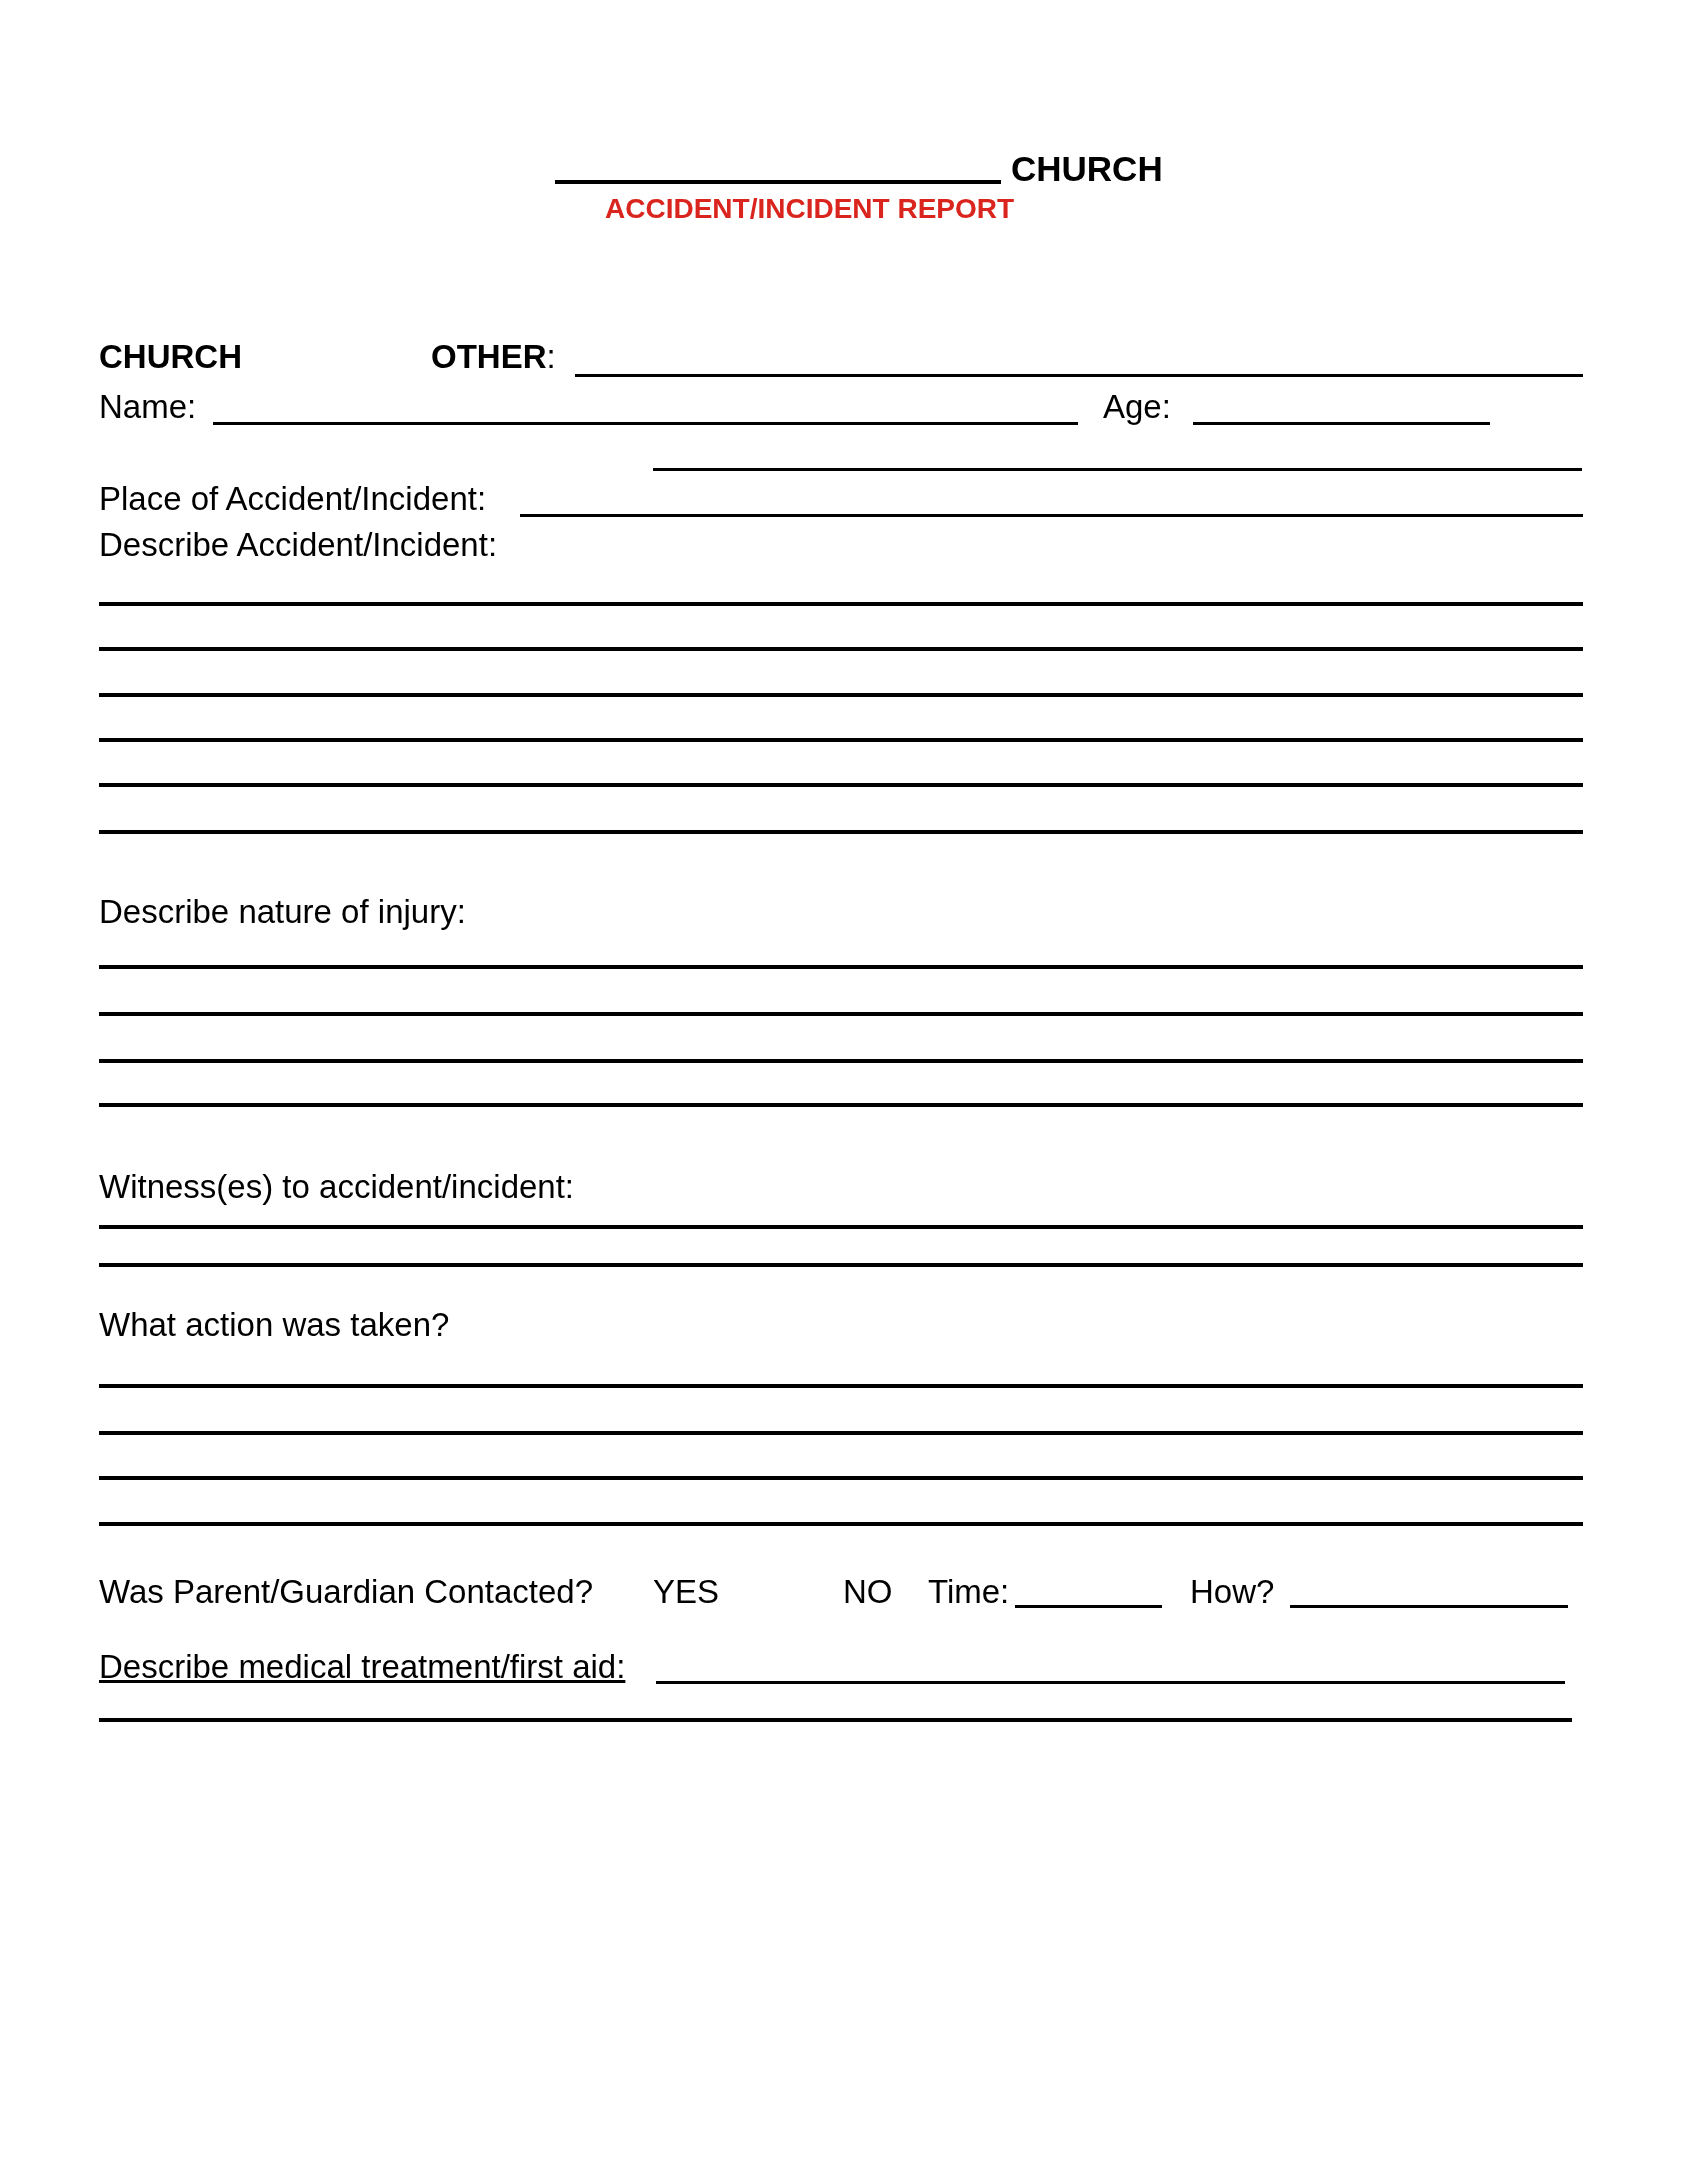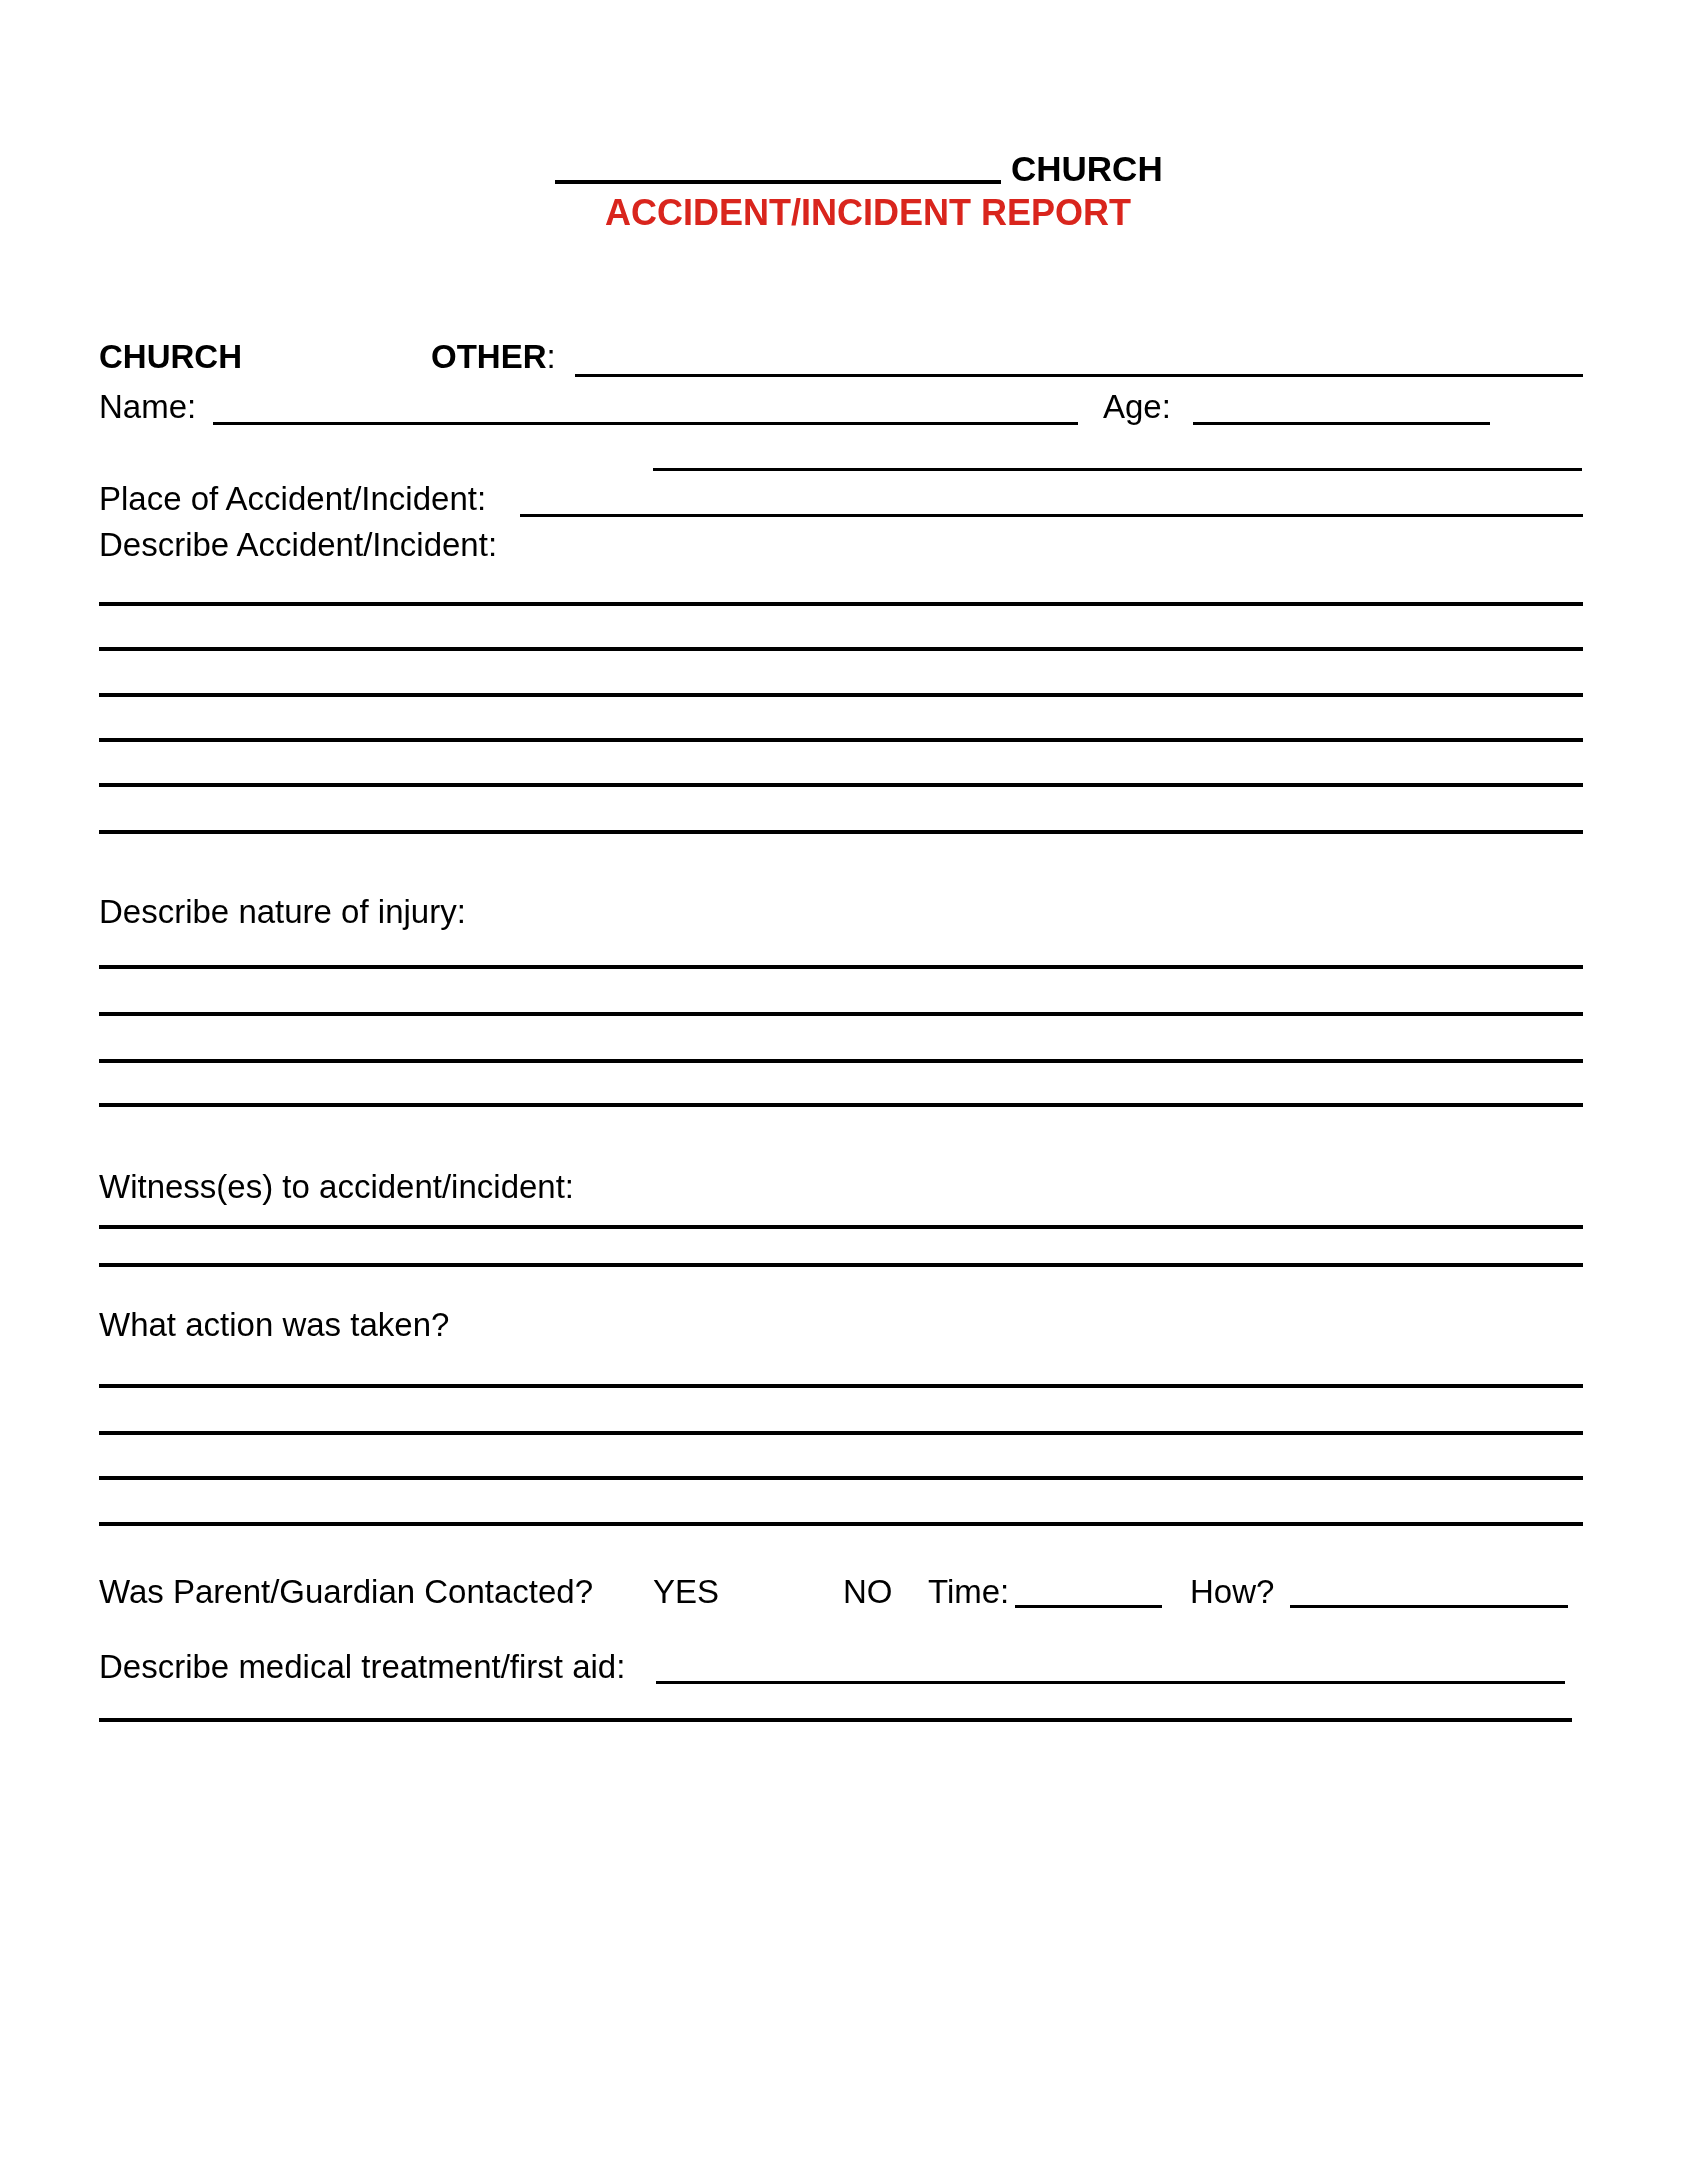--- a/index.html
+++ b/index.html
@@ -1,21 +1,21 @@
 <!DOCTYPE html>
 <html style="font-size:14px"><head>
 <meta charset="utf-8">
 <style>
   html,body{margin:0;padding:0;background:#ffffff;}
   body{width:1687px;height:2184px;position:relative;overflow:hidden;
        font-family:"Liberation Sans","DejaVu Sans",sans-serif;color:#000;}
   .page{position:absolute;left:0;top:0;width:1431px;height:2184px;background:#fff;}
   .t{position:absolute;white-space:nowrap;font-size:33px;line-height:1;color:#000;}
   .b{font-weight:bold;}
-  .title{position:absolute;white-space:nowrap;font-size:36px;line-height:1;font-weight:bold;color:#d9251d;}
+  .title{position:absolute;white-space:nowrap;font-size:28px;line-height:1;font-weight:bold;color:#d9251d;}
   .hchurch{position:absolute;white-space:nowrap;font-size:35px;line-height:1;font-weight:bold;color:#000;}
   .blank{position:absolute;height:0;border-bottom:3.5px solid #000;}
   .rule{position:absolute;height:0;border-bottom:4.4px solid #000;}
 </style>
 </head>
 <body>
 
 <div class="page">
 
   <div class="blank" style="left:555px;top:180px;width:446px;border-bottom-width:4.4px;"></div>
@@ -63,18 +63,18 @@
   <div class="rule" style="left:99px;top:1522px;width:1484px;"></div>
 
   <div class="t" style="left:99px;top:1575px;">Was Parent/Guardian Contacted?</div>
   <div class="t" style="left:653px;top:1575px;">YES</div>
   <div class="t" style="left:827px;top:1575px;margin-left:16px;">NO</div>
   <div class="t" style="left:928px;top:1575px;">Time:</div>
   <div class="blank" style="left:1015px;top:1605px;width:147px;"></div>
   <div class="t" style="left:1190px;top:1575px;">How?</div>
   <div class="blank" style="left:1290px;top:1605px;width:278px;"></div>
 
-  <div class="t" style="left:99px;top:1650px;">Describe medical treatment/first aid:</div>
+  <div class="t" style="left:99px;top:1650px;text-decoration:underline;">Describe medical treatment/first aid:</div>
   <div class="blank" style="left:656px;top:1681px;width:909px;"></div>
   <div class="rule" style="left:99px;top:1718px;width:1473px;"></div>
 
 </div>
 
 
 </body></html>

